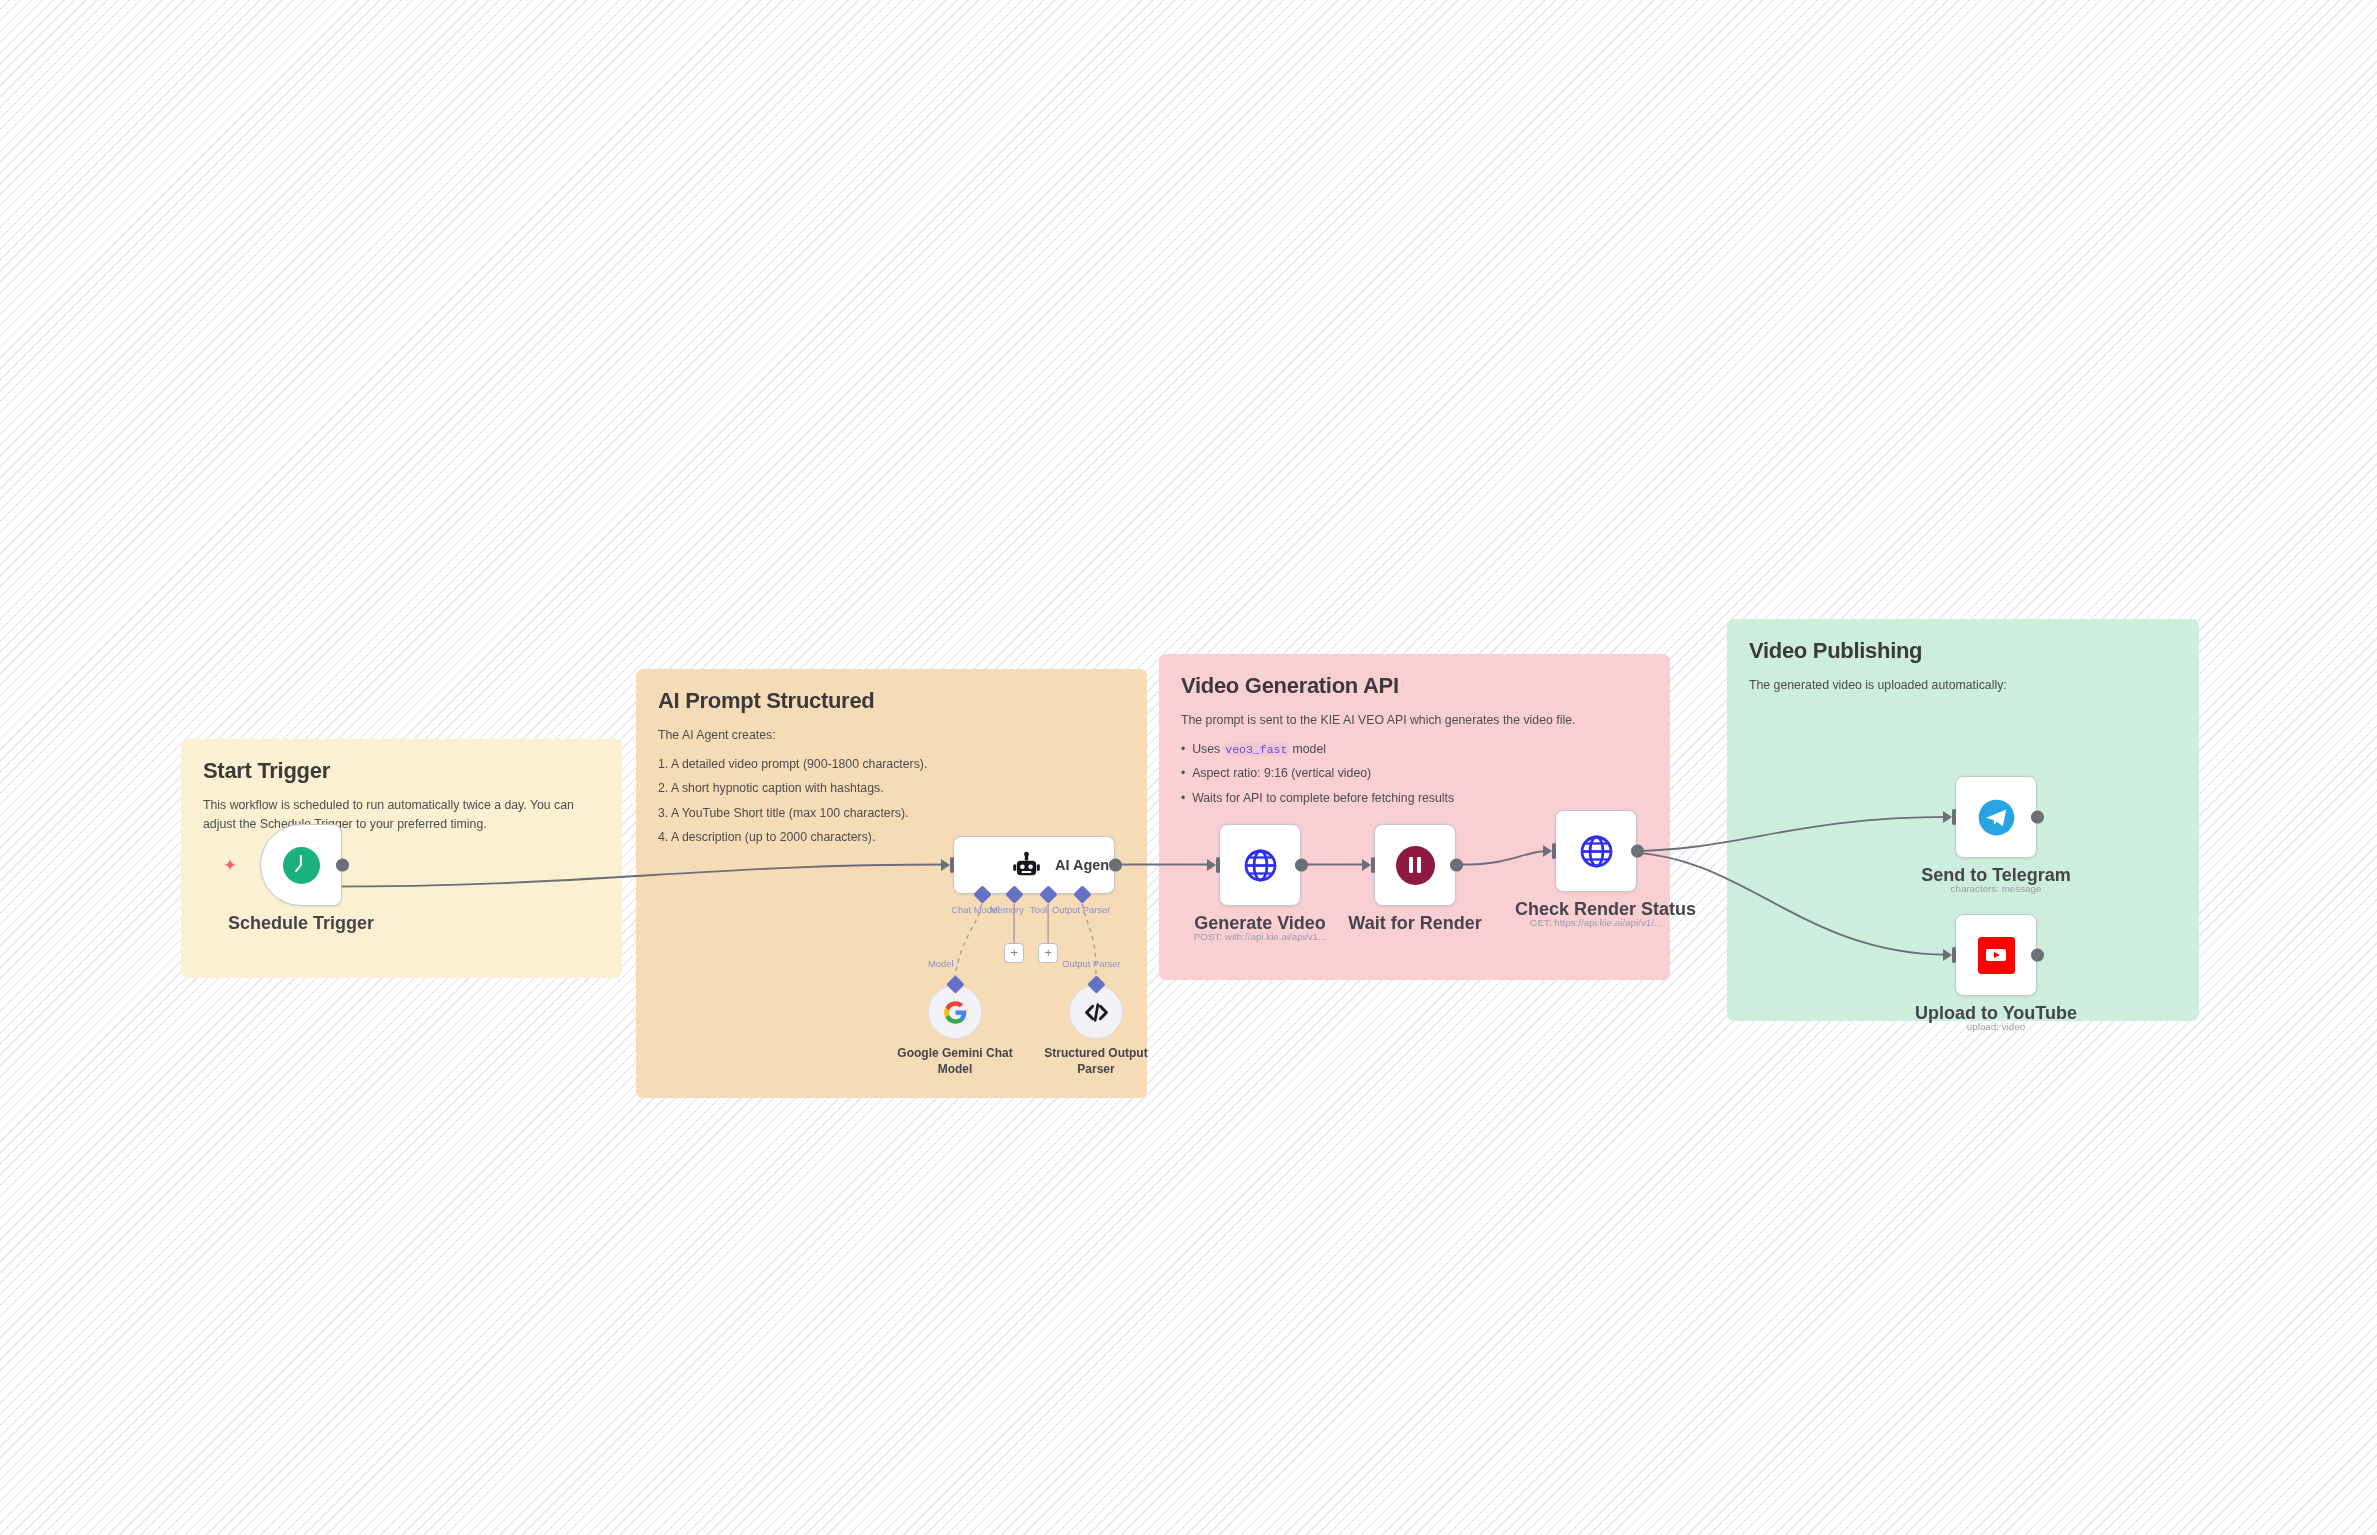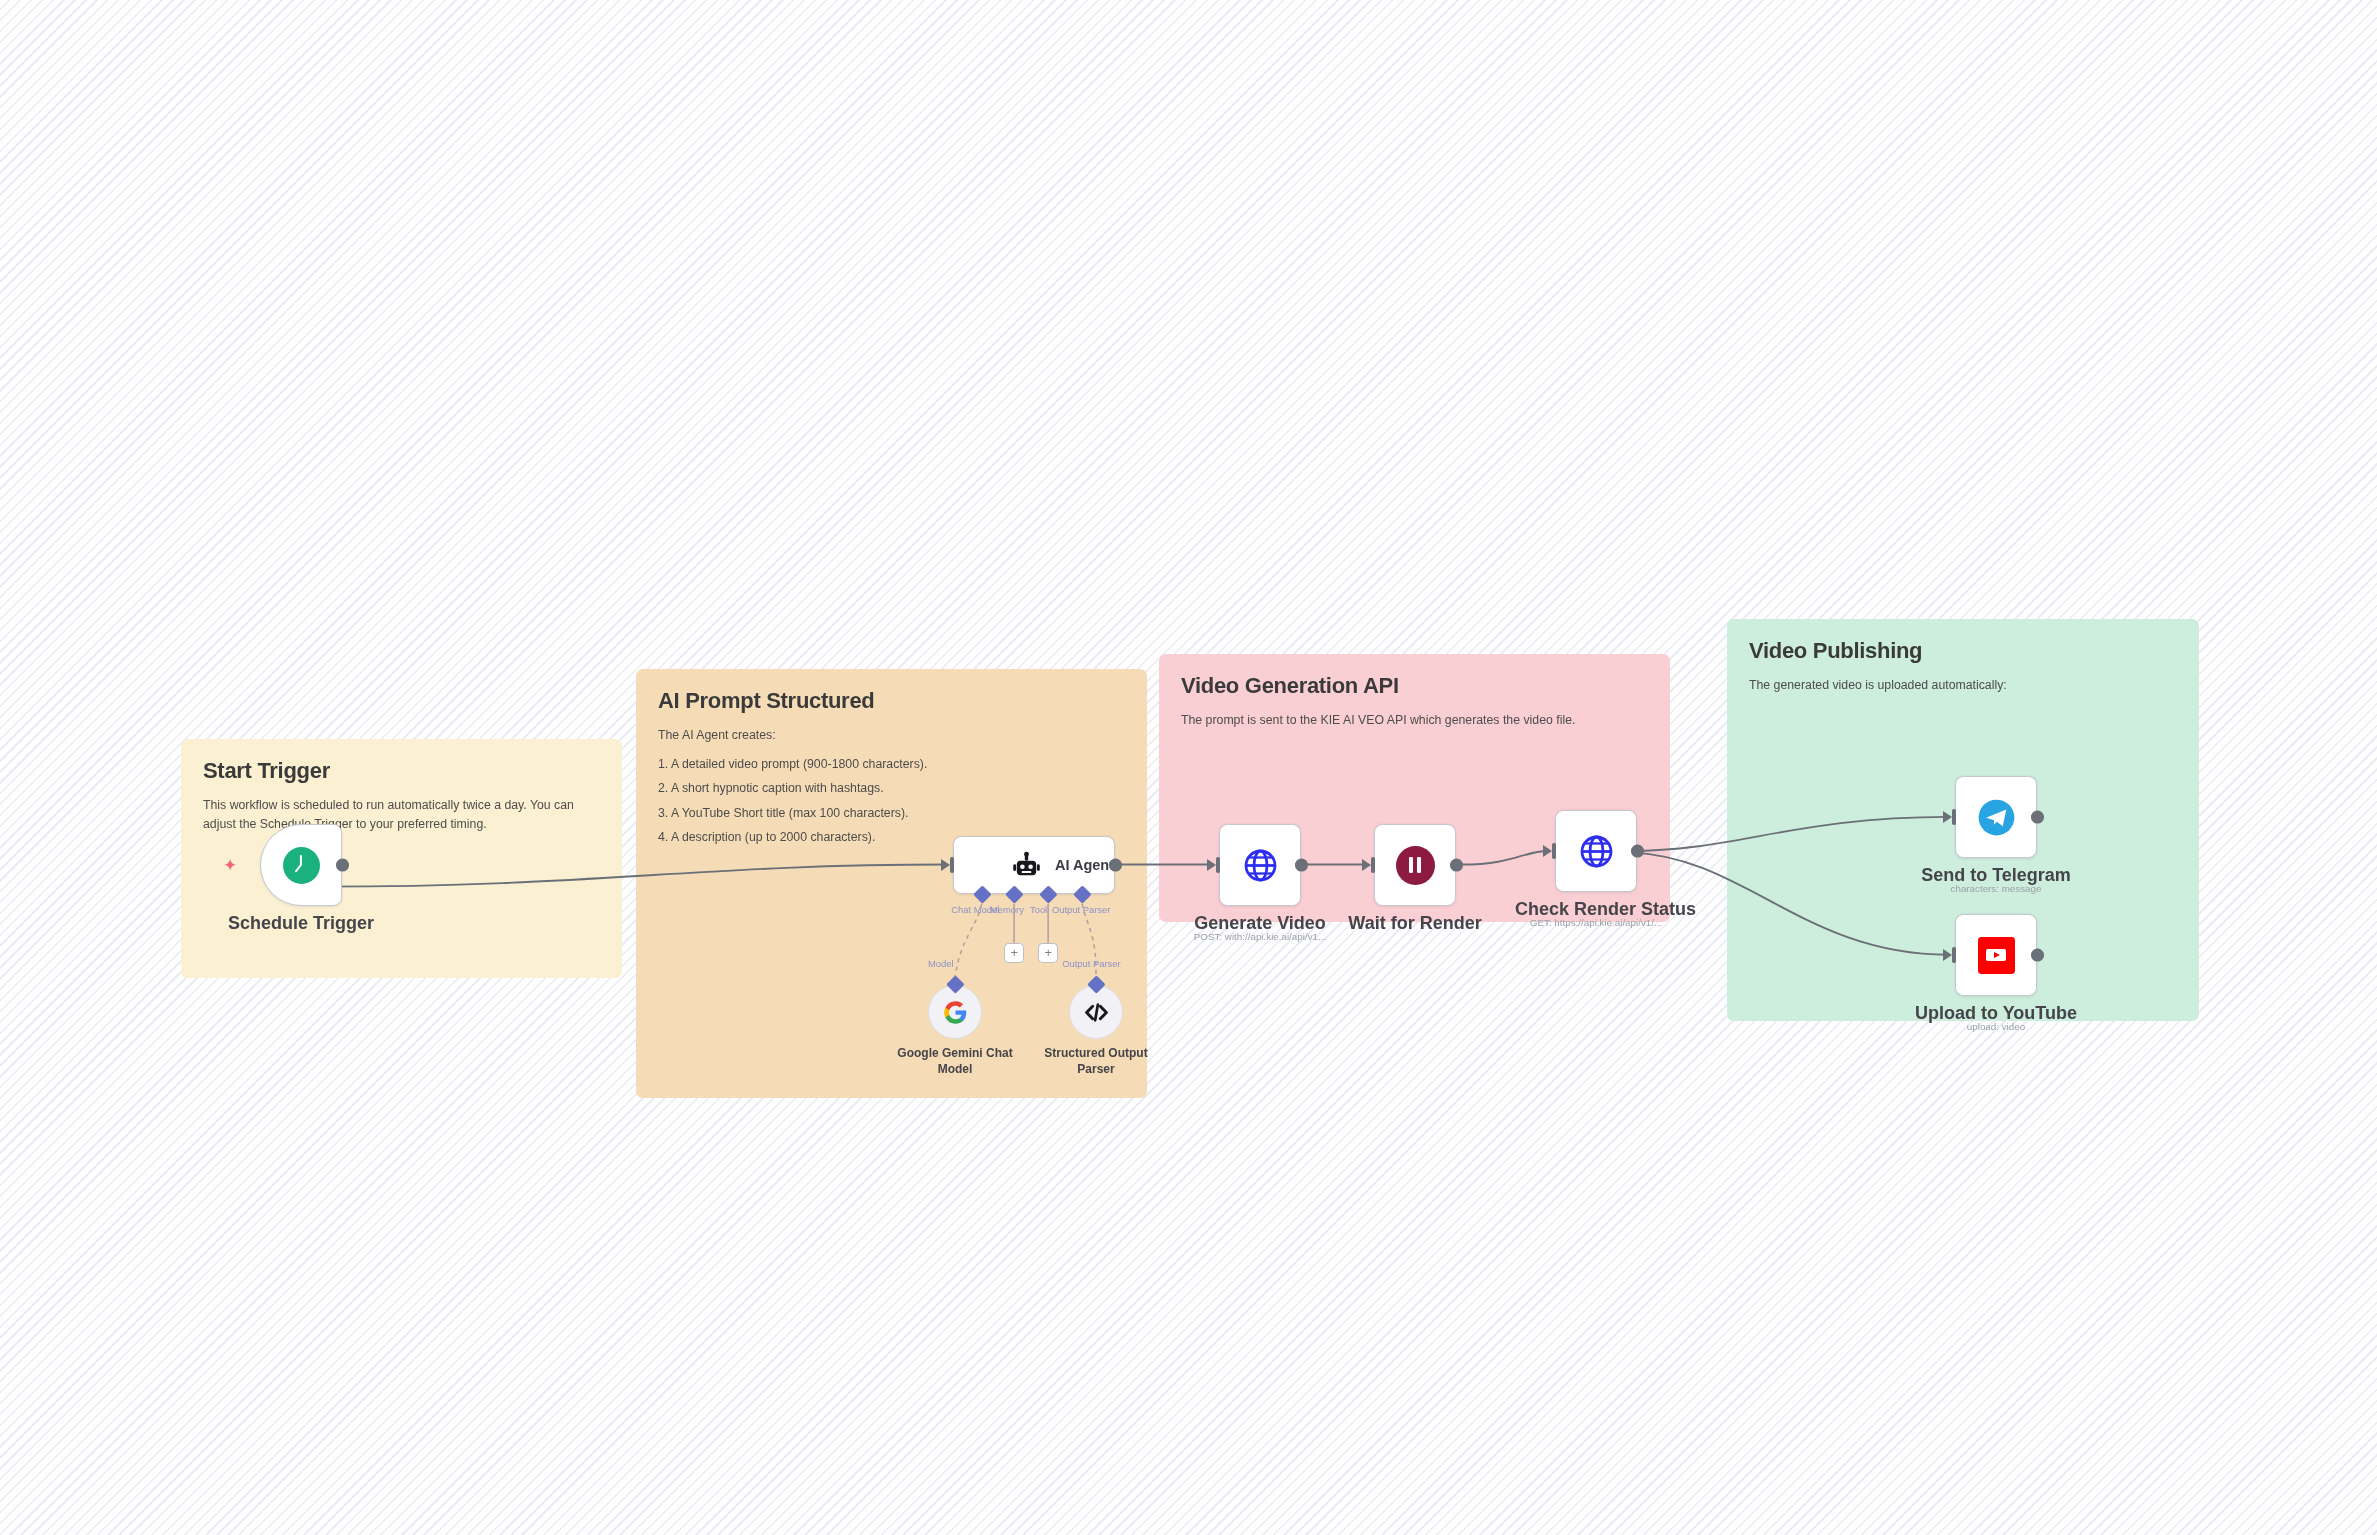--- a/index.html
+++ b/index.html
@@ -73,21 +73,21 @@
     font-family: "Liberation Mono", monospace;
     color: #6B4BD6;
     font-size: 11.5px;
     background: rgba(120,90,230,0.06);
     border-radius: 2.6px;
     padding: 0 1.7px;
   }
 
   #note-start      { left: 181px;  top: 739px;  width: 441px;  height: 239px; background: #FBF1D2; }
   #note-prompt     { left: 636px;  top: 669px;  width: 511px;  height: 429px; background: #F6DCB6; }
-  #note-api        { left: 1159px; top: 654px;  width: 511px;  height: 268px; background: #FACFD4; }
+  #note-api        { left: 1159px; top: 654px;  width: 511px;  height: 326px; background: #FACFD4; }
   #note-publish    { left: 1727px; top: 619px;  width: 472px;  height: 402px; background: #CDEEDC; }
 
   
   #wires {
     position: absolute;
     left: 0; top: 0;
     width: 2377px; height: 1536px;
     z-index: 2;
     pointer-events: none;
   }
@@ -319,20 +319,25 @@
       <li data-marker="1">A detailed video prompt (900-1800 characters).</li>
       <li data-marker="2">A short hypnotic caption with hashtags.</li>
       <li data-marker="3">A YouTube Short title (max 100 characters).</li>
       <li data-marker="4">A description (up to 2000 characters).</li>
     </ol>
   </div>
 
   <div class="sticky" id="note-api">
     <div class="sticky-title">Video Generation API</div>
     <div class="sticky-lead">The prompt is sent to the KIE AI VEO API which generates the video file.</div>
+    <ul class="sticky-list bulleted">
+      <li>Uses <code class="inline">veo3_fast</code> model</li>
+      <li>Aspect ratio: 9:16 (vertical video)</li>
+      <li>Waits for API to complete before fetching results</li>
+    </ul>
   </div>
 
   <div class="sticky" id="note-publish">
     <div class="sticky-title">Video Publishing</div>
     <div class="sticky-lead">The generated video is uploaded automatically:</div>
   </div>
 
   <svg id="wires" viewBox="0 0 2794 1805" width="2377" height="1536">
 
     <path d="M 378 1042 C 700 1042, 820 1016, 1114 1016" stroke="#6B6F78" stroke-width="2.2" fill="none"></path>

